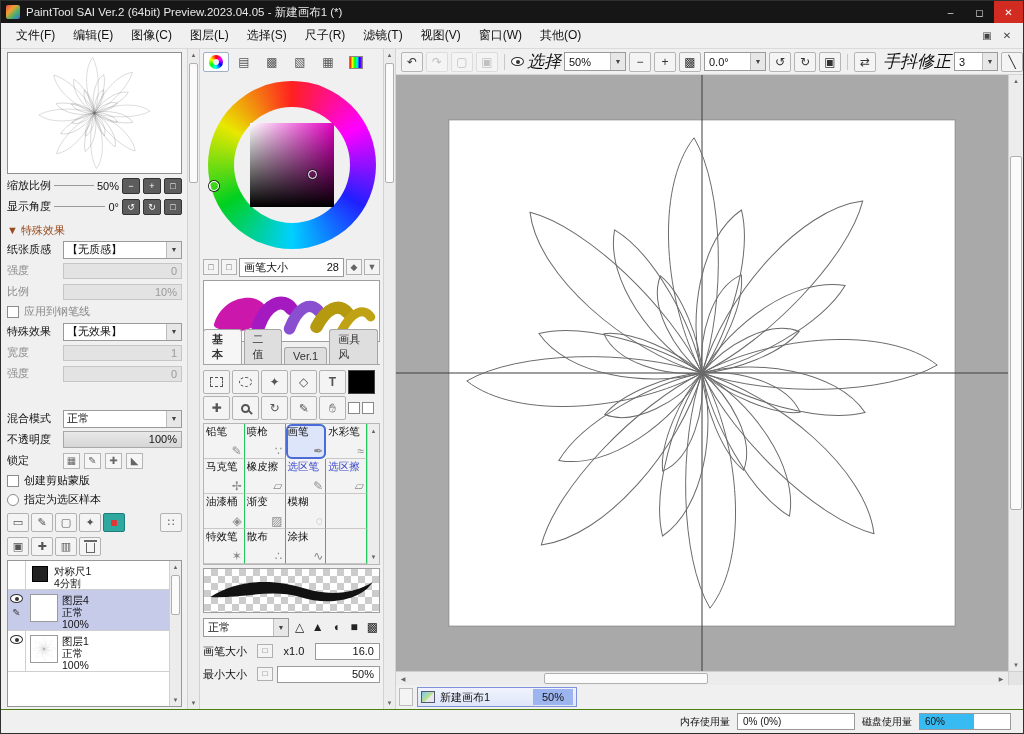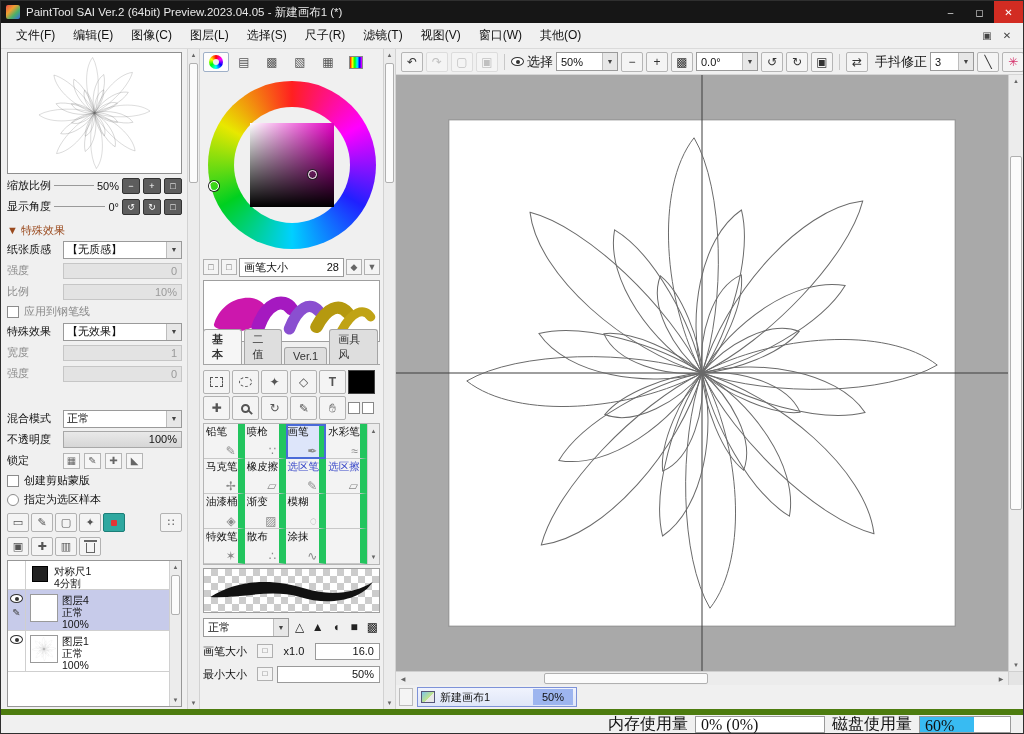--- a/index.html
+++ b/index.html
@@ -101,24 +101,24 @@
   .tool-btn { width:27px; height:24px; border:1px solid #b2b2b2; background:#f4f4f4; border-radius:2px; display:flex; align-items:center; justify-content:center; color:#555; font-size:12px; }
   .dash-rect { width:13px; height:10px; border:1px dashed #555; }
   .dash-oval { width:13px; height:10px; border:1px dashed #555; border-radius:50%; }
   .mag { width:9px; height:9px; border:2px solid #555; border-radius:50%; position:relative; }
   .mag::after { content:""; position:absolute; width:6px; height:2px; background:#555; right:-5px; bottom:-2px; transform:rotate(45deg); }
   .swatch-black { width:27px; height:24px; background:#000; border:1px solid #444; }
   .mini-swatches { display:flex; gap:2px; }
   .mini-swatch { width:12px; height:12px; border:1px solid #888; background:#fff; }
   .brush-wrap { flex:none; display:flex; border:1px solid #b5b5b5; }
   .brush-grid { flex:1; display:grid; grid-template-columns:repeat(4,1fr); grid-auto-rows:35px; background:#f3f3f3; }
-  .bcell { position:relative; border-right:7px solid #22c55e; border-bottom:1px solid #c8c8c8; background:#f3f3f3; }
+  .bcell { position:relative; border-right:1px solid #22c55e; border-bottom:1px solid #c8c8c8; background:#f3f3f3; }
   .bcell .blabel { position:absolute; left:2px; top:1px; font-size:10.5px; white-space:nowrap; }
   .bcell .bicon { position:absolute; right:2px; bottom:0; color:#8a8a8a; font-size:12px; }
-  .bcell.selected { background:#dde5fa; outline:2px solid #4a6bd8; outline-offset:-2px; z-index:1; }
+  .bcell.selected { background:#dde5fa; outline:2px solid #4a6bd8; outline-offset:-2px; z-index:1;border-radius:6px; }
   .bcell.accent .blabel { color:#3847c8; }
   .bg-scroll { width:12px; flex:none; background:#ececec; border-left:1px solid #cfcfcf; display:flex; flex-direction:column; justify-content:space-between; align-items:center; color:#666; padding:1px 0; }
   .stroke-preview { height:45px; flex:none; border:1px solid #9f9f9f; background-color:#fff;
     background-image:linear-gradient(45deg,#ccc 25%,transparent 25%,transparent 75%,#ccc 75%),
                      linear-gradient(45deg,#ccc 25%,transparent 25%,transparent 75%,#ccc 75%);
     background-size:14px 14px; background-position:0 0,7px 7px; }
   .mode-row { height:22px; flex:none; display:flex; align-items:center; gap:3px; }
   .mode-combo { width:86px; height:19px; flex:none; background:#fff; border:1px solid #9a9a9a; display:flex; align-items:center; font-size:11px; padding-left:4px; }
   .mode-combo .arr { margin-left:auto; width:15px; height:100%; background:#e7e7e7; border-left:1px solid #bdbdbd; font-size:7px; display:flex; align-items:center; justify-content:center; color:#444; }
   .tip-icon { width:16px; text-align:center; color:#222; font-size:12px; }
@@ -129,41 +129,41 @@
   .bs-box { flex:1; height:17px; background:#fff; border:1px solid #9a9a9a; text-align:right; padding:0 5px; line-height:15px; }
 
   
   .right-col { flex:1; min-width:0; display:flex; flex-direction:column; background:#f0f0f0; }
   .cv-toolbar { height:26px; flex:none; display:flex; align-items:center; gap:3px; padding:0 5px; border-bottom:1px solid #d5d5d5; }
   .tb-btn { width:22px; height:20px; flex:none; border:1px solid #b5b5b5; background:#f4f4f4; border-radius:2px; display:flex; align-items:center; justify-content:center; color:#333; font-size:12px; }
   .tb-btn.disabled { color:#c0c0c0; border-color:#dcdcdc; }
   .tb-combo { width:62px; height:19px; flex:none; background:#fff; border:1px solid #9a9a9a; display:flex; align-items:center; font-size:11px; padding-left:4px; }
   .tb-combo .arr { margin-left:auto; width:15px; height:100%; background:#e7e7e7; border-left:1px solid #bdbdbd; font-size:7px; display:flex; align-items:center; justify-content:center; color:#444; }
   .tb-sep { width:1px; height:16px; background:#c8c8c8; margin:0 3px; flex:none; }
-  .tb-label { font-size:13px; white-space:nowrap; }
+  .tb-label { font-size:17px; white-space:nowrap;font-style:italic; }
   .canvas-zone { flex:1; min-height:0; display:flex; }
   .canvas-main { flex:1; min-width:0; display:flex; flex-direction:column; }
   .canvas-area { flex:1; min-height:0; background:#a9a9a9; position:relative; overflow:hidden; }
   .canvas-area svg { display:block; width:100%; height:100%; }
   .hscroll { height:14px; flex:none; background:#ececec; border-top:1px solid #cfcfcf; display:flex; align-items:center; color:#666; }
   .h-arrow { width:14px; text-align:center; font-size:6px; flex:none; }
   .h-track { flex:1; height:100%; position:relative; }
   .h-thumb { position:absolute; top:1px; bottom:1px; left:23%; width:28%; background:#fbfbfb; border:1px solid #b0b0b0; border-radius:2px; }
   .canvas-vscroll { width:15px; flex:none; background:#ececec; border-left:1px solid #cfcfcf; display:flex; flex-direction:column; align-items:center; color:#666; }
   .v-corner { height:14px; width:100%; background:#e4e4e4; border-top:1px solid #cfcfcf; flex:none; }
   .tab-row { height:24px; flex:none; display:flex; align-items:center; gap:4px; padding:2px 3px; background:#f0f0f0; }
   .tabrow-btn { width:14px; height:18px; border:1px solid #bbb; background:#f4f4f4; flex:none; }
   .doc-tab { width:160px; height:20px; border:1px solid #7d92d8; background:linear-gradient(#f0f3fd,#dfe6f8); display:flex; align-items:center; gap:5px; padding:0 3px; font-size:11px; }
   .doc-icon { width:14px; height:12px; border:1px solid #557; flex:none;
     background:linear-gradient(135deg,#7ec3ea 0%,#bfe48f 55%,#e8e8e8 55%); }
   .doc-tab .zoom { margin-left:auto; background:#9db5ef; height:16px; line-height:16px; padding:0 9px; }
 
   
-  .statusbar { height:24px; flex:none; display:flex; align-items:center; justify-content:flex-end; gap:7px; padding:0 12px; background:#f0f0f0; border-top:6px solid #4d7c0f; font-size:16px;font-family:Liberation Serif, serif; }
-  .mem-box { width:130px; height:17px; background:#fff; border:1px solid #9a9a9a; padding:0 5px; line-height:15px; }
+  .statusbar { height:24px; flex:none; display:flex; align-items:center; justify-content:flex-end; gap:7px; padding:0 12px; background:#f0f0f0; border-top:1px solid #4d7c0f; font-size:10px; }
+  .mem-box { width:118px; height:17px; background:#fff; border:1px solid #9a9a9a; padding:0 5px; line-height:15px; }
   .disk-box { width:92px; height:17px; background:#fff; border:1px solid #9a9a9a; position:relative; overflow:hidden; }
   .disk-fill { position:absolute; top:0; bottom:0; left:0; width:60%; background:#38bbf2; }
   .disk-text { position:relative; padding:4px 5px; line-height:15px; }
 </style>
 </head>
 <body>
 
 <svg width="0" height="0" style="position:absolute" aria-hidden="true">
   <defs>
     <g id="petalset" fill="none" stroke="#6a6a6a" stroke-width="1">

